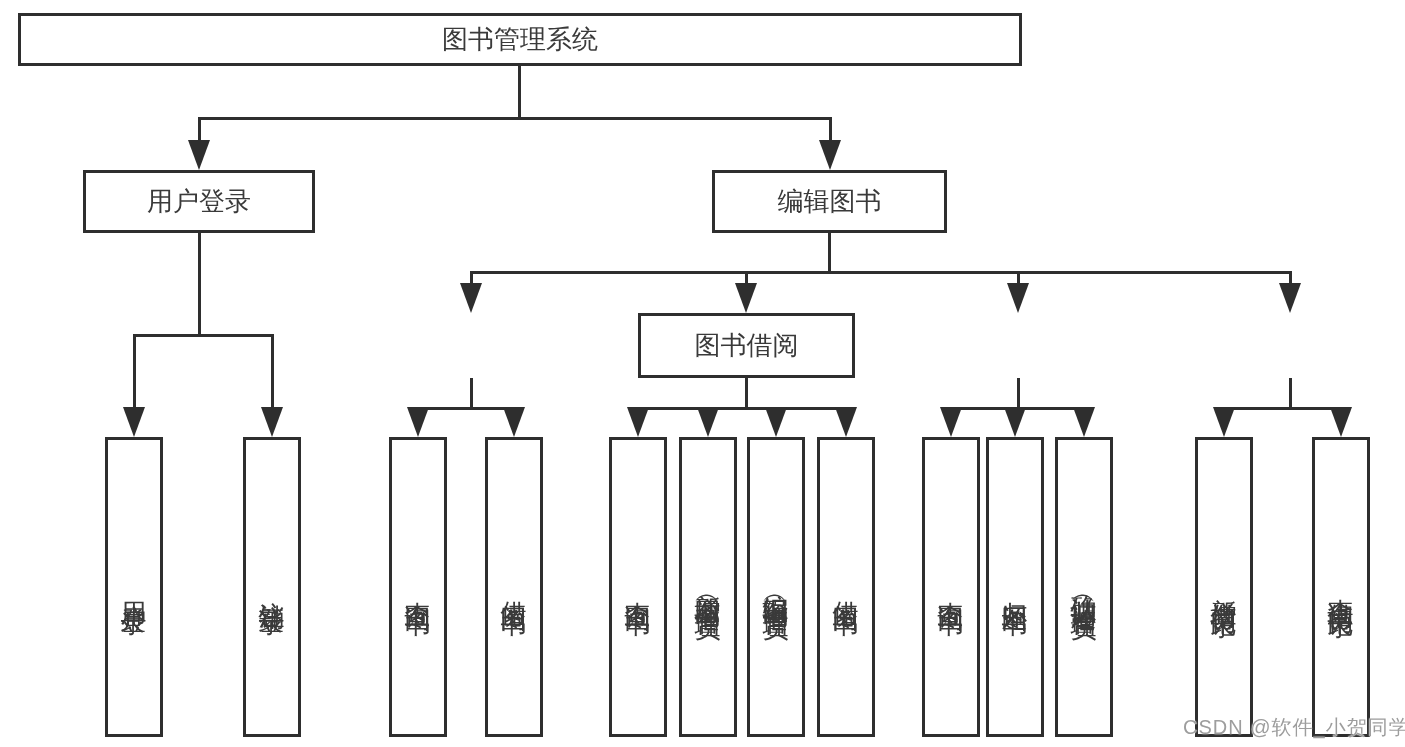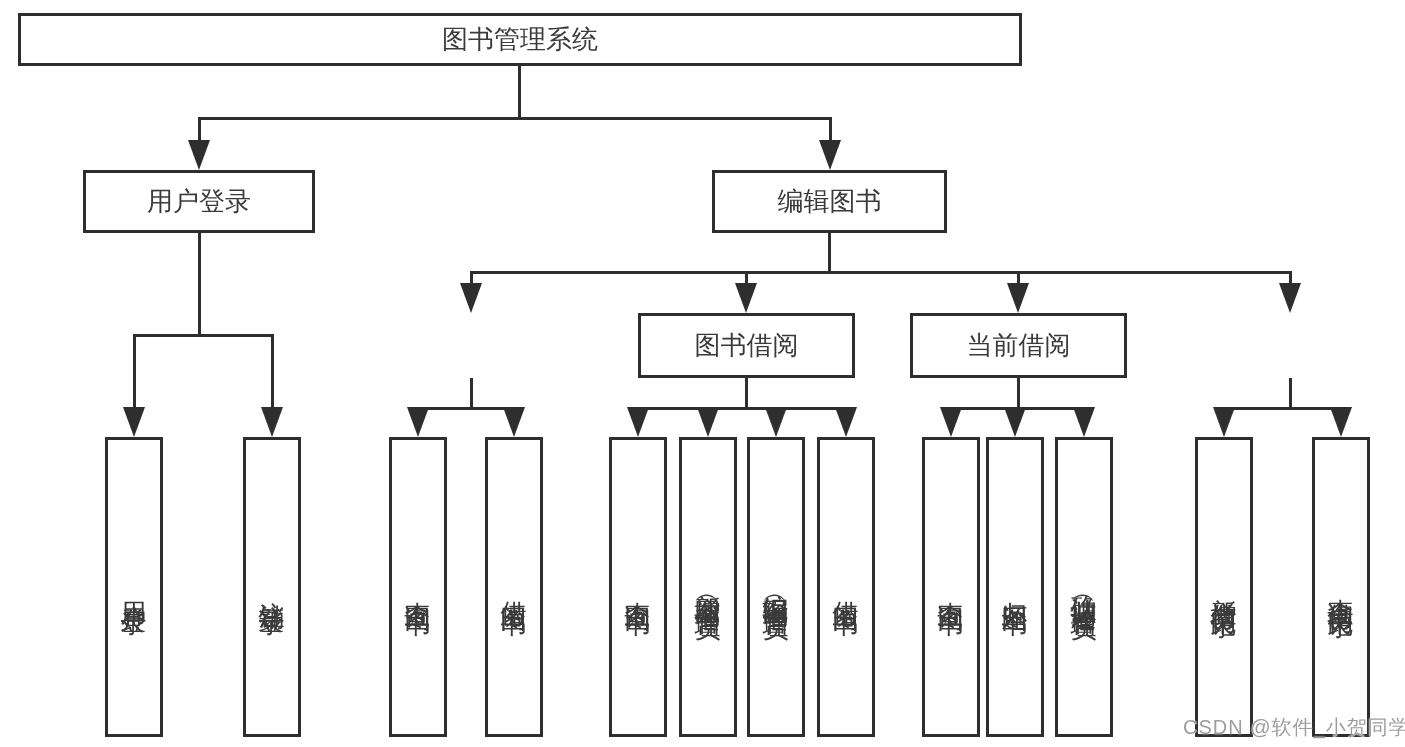--- a/index.html
+++ b/index.html
@@ -39,21 +39,20 @@
 
   <div class="box" style="left:18px;top:13px;width:1004px;height:53px">图书管理系统</div>
 
   <div class="box" style="left:83px;top:170px;width:232px;height:63px">用户登录</div>
 
   <div class="box" style="left:712px;top:170px;width:235px;height:63px">编辑图书</div>
 
 
   <div class="box" style="left:638px;top:313px;width:217px;height:65px">图书借阅</div>
 
-  <div class="box" style="left:910px;top:313px;width:217px;height:65px">当前借阅</div>
 
 
   <div class="box vbox" style="left:105px;top:437px;width:58px;height:300px">用户登录</div>
 
   <div class="box vbox" style="left:243px;top:437px;width:58px;height:300px">注销登录</div>
 
   <div class="box vbox" style="left:389px;top:437px;width:58px;height:300px">查询图书</div>
 
   <div class="box vbox" style="left:485px;top:437px;width:58px;height:300px">借阅图书</div>
 

